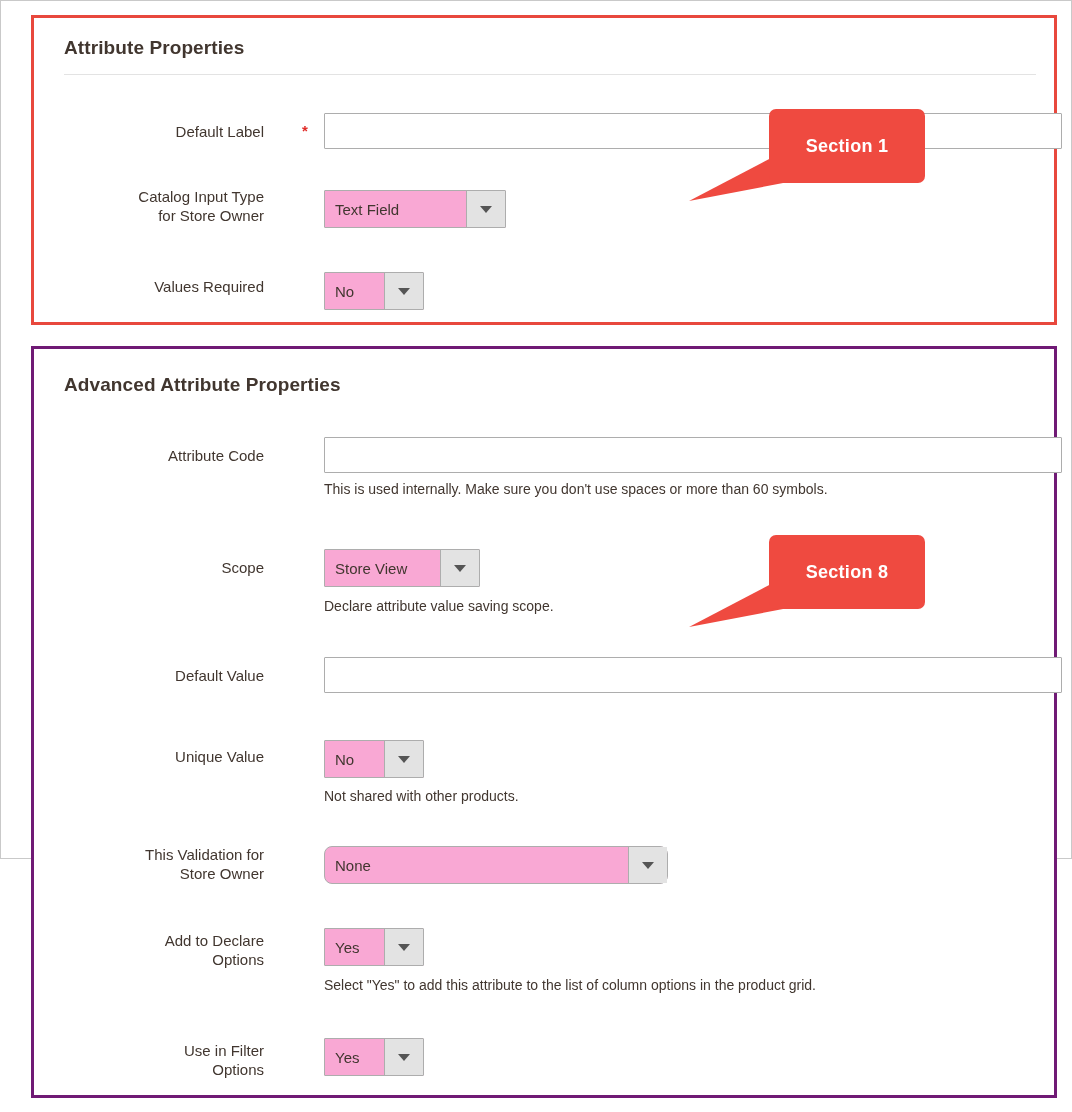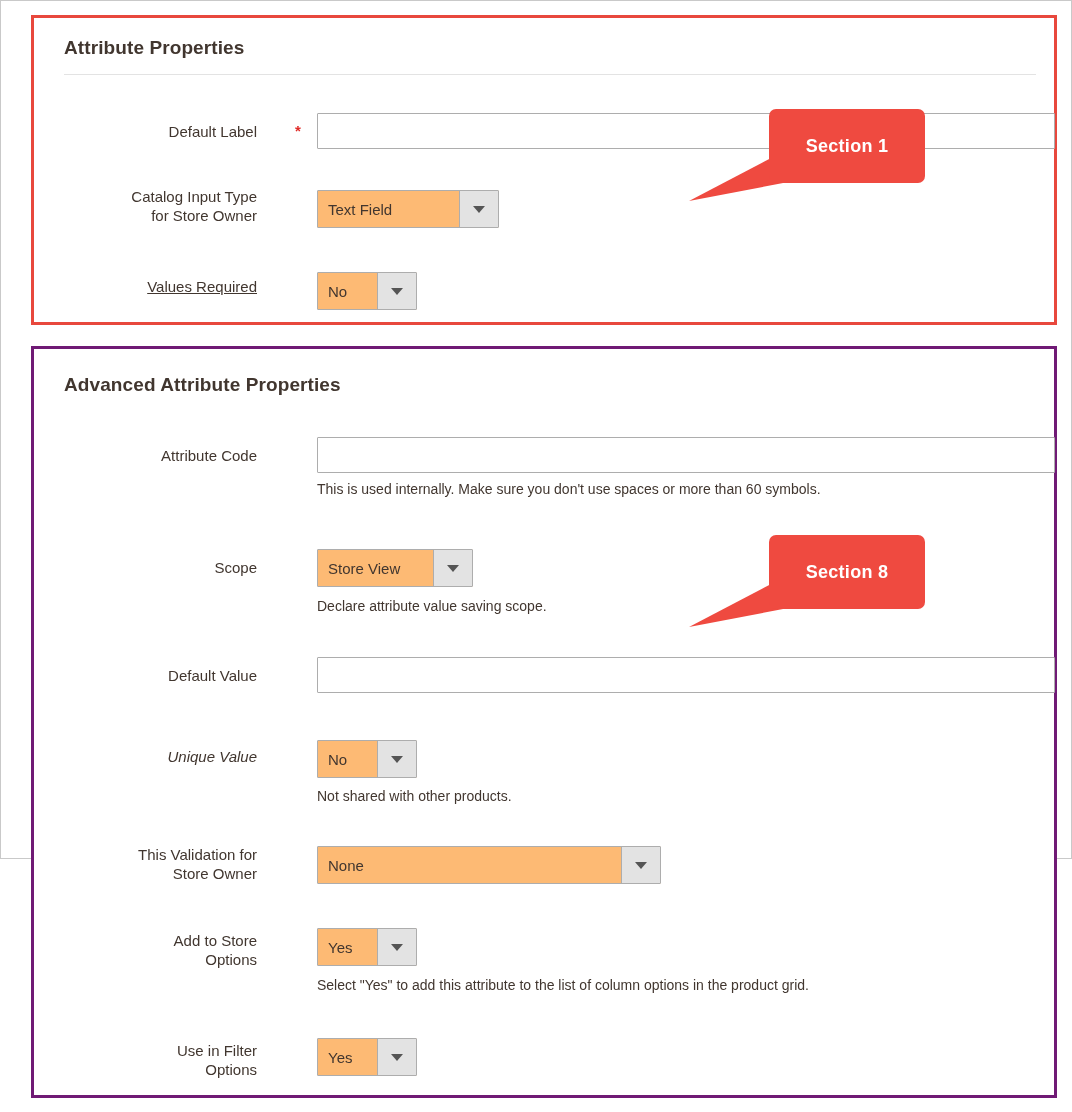--- a/index.html
+++ b/index.html
@@ -62,21 +62,21 @@
     left: 30px;
     right: 18px;
     top: 56px;
     height: 1px;
     background: #e3e3e3;
   }
 
   
   .row {
     position: absolute;
-    left: 9px;
+    left: 16px;
     width: 100%;
     box-sizing: border-box;
     padding-left: 40px;
   }
   .lbl-wrap {
     position: absolute;
     left: 16px;
     width: 240px;
     text-align: right;
     font-size: 15px;
@@ -107,21 +107,21 @@
     outline: none;
   }
 
   
   .select {
     position: relative;
     display: inline-block;
     height: 38px;
     box-sizing: border-box;
     border: 1px solid #adadad;
-    background: #fdba74;
+    background: #f9a8d4;
     border-radius: 1px;
     vertical-align: top;
   }
   .select .sel-val {
     position: absolute;
     left: 0; top: 0; bottom: 0;
     right: 38px;
     display: flex;
     align-items: center;
     padding-left: 10px;
@@ -200,21 +200,21 @@
         <div class="select" style="width:182px;">
           <div class="sel-val">Text Field</div>
           <div class="sel-btn">
             <span class="caret"></span>
           </div>
         </div>
       </div>
     </div>
 
     <div class="row" style="top:250px; height:40px;">
-      <div class="lbl-wrap" style="top:9px; left:-26px;text-decoration:underline;">Values Required</div>
+      <div class="lbl-wrap" style="top:9px; left:-26px;">Values Required</div>
       <div class="field" style="left:274px; top:4px;">
         <div class="select" style="width:100px;">
           <div class="sel-val">No</div>
           <div class="sel-btn">
             <span class="caret"></span>
           </div>
         </div>
       </div>
     </div>
   </div>
@@ -249,50 +249,50 @@
           <div class="sel-val">Store View</div>
           <div class="sel-btn">
             <span class="caret"></span>
           </div>
         </div>
       </div>
       <div class="hint" style="left:274px; top:50px;">Declare attribute value saving scope.</div>
     </div>
 
     <div class="row" style="top:386px; height:62px;">
-      <div class="lbl-wrap" style="top:12px; left:-26px;font-style:italic;">Unique Value</div>
+      <div class="lbl-wrap" style="top:12px; left:-26px;">Unique Value</div>
       <div class="field" style="left:274px; top:5px;">
         <div class="select" style="width:100px;">
           <div class="sel-val">No</div>
           <div class="sel-btn">
             <span class="caret"></span>
           </div>
         </div>
       </div>
       <div class="hint" style="left:274px; top:52px;text-align:center;">Not shared with other products.</div>
     </div>
 
     <div class="row" style="top:492px; height:46px;">
       <div class="lbl-wrap" style="top:4px; left:-26px;">
         <div>This Validation for</div>
         <div>Store Owner</div>
       </div>
       <div class="field" style="left:274px; top:5px;">
-        <div class="select" style="width:344px;">
+        <div class="select" style="width:344px;border-radius:8px;">
           <div class="sel-val">None</div>
           <div class="sel-btn">
             <span class="caret"></span>
           </div>
         </div>
       </div>
     </div>
 
     <div class="row" style="top:578px; height:68px;">
       <div class="lbl-wrap" style="top:4px; left:-26px;">
-        <div>Add to Store</div>
+        <div>Add to Declare</div>
         <div>Options</div>
       </div>
       <div class="field" style="left:274px; top:1px;">
         <div class="select" style="width:100px;">
           <div class="sel-val">Yes</div>
           <div class="sel-btn">
             <span class="caret"></span>
           </div>
         </div>
       </div>

